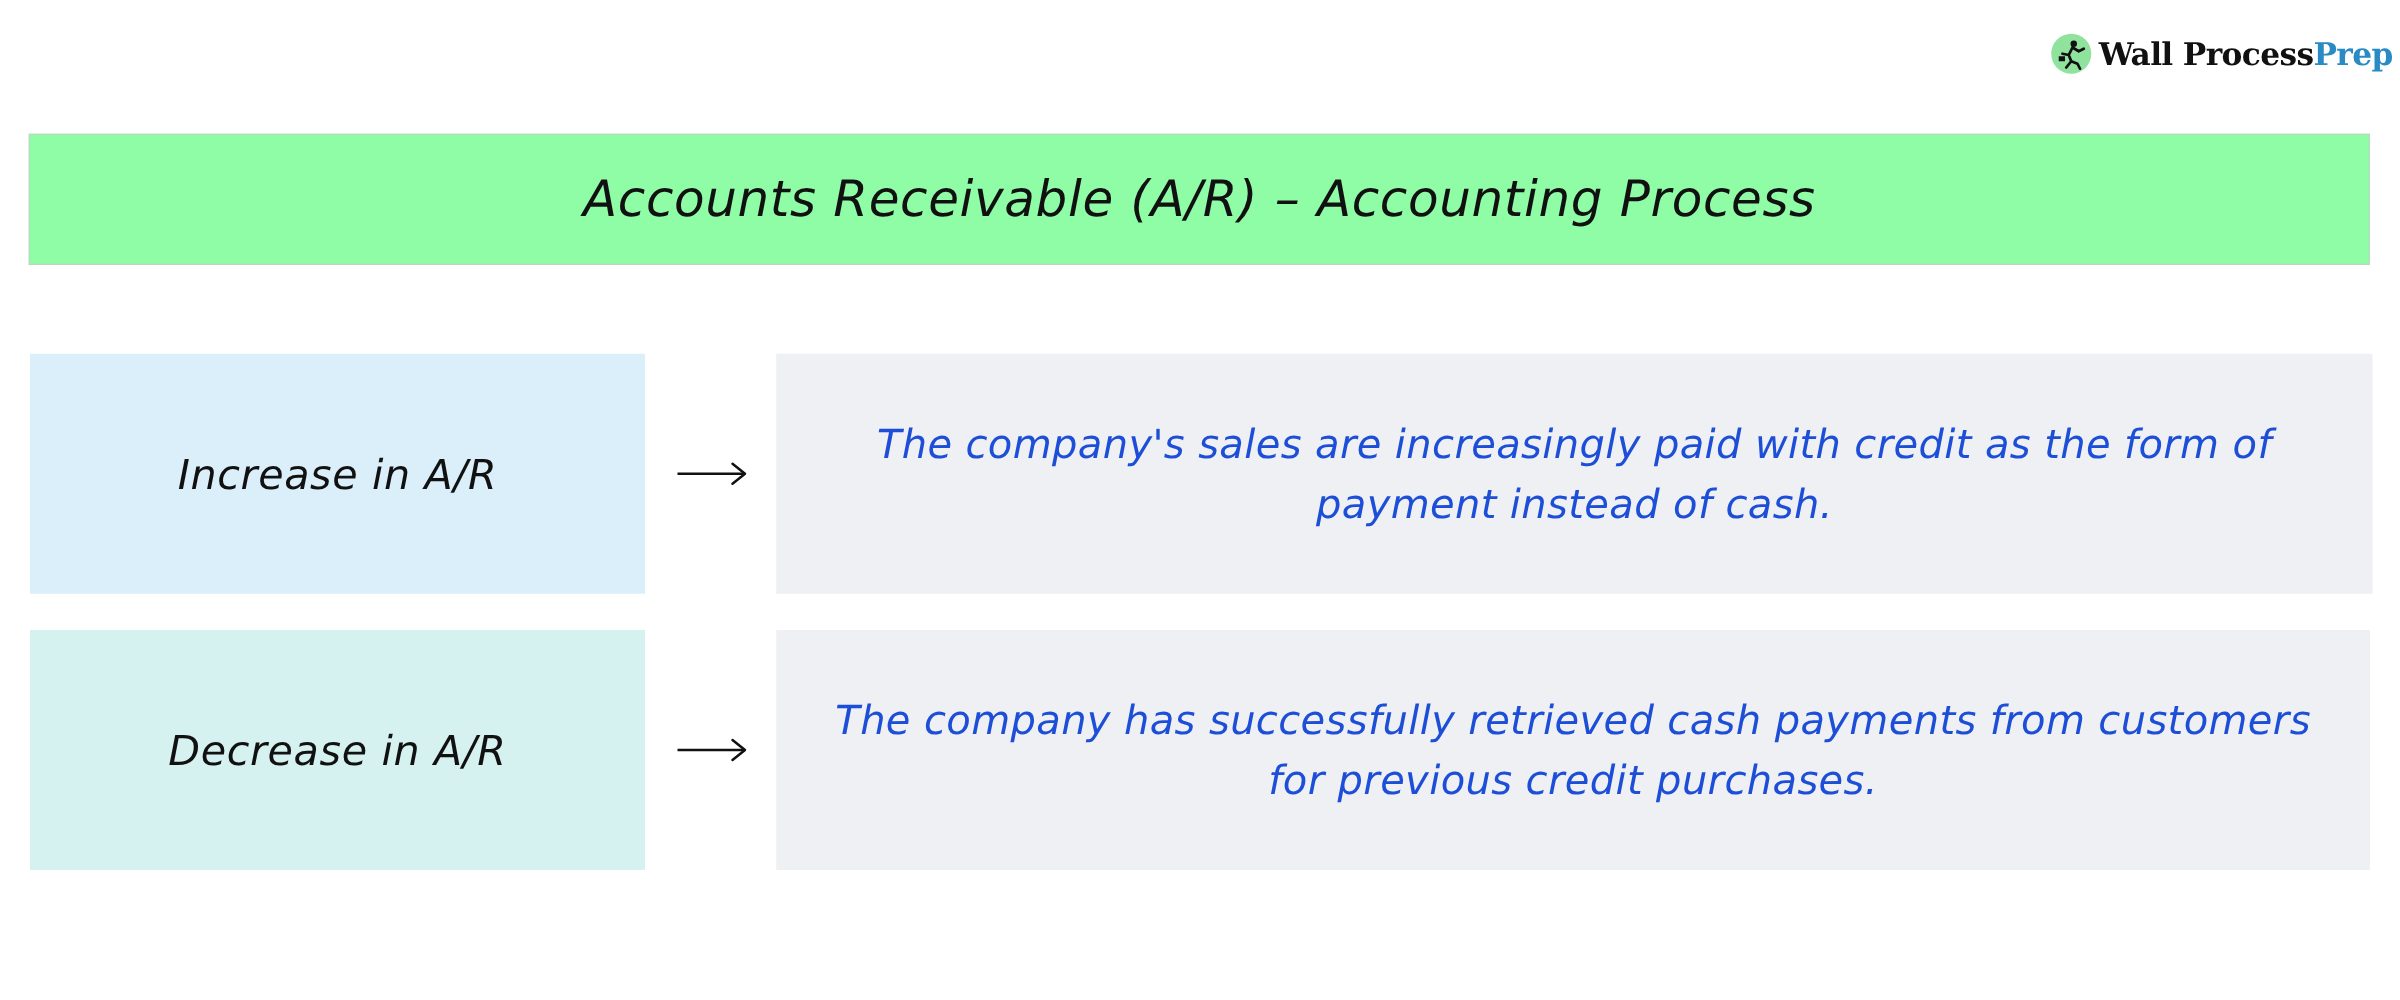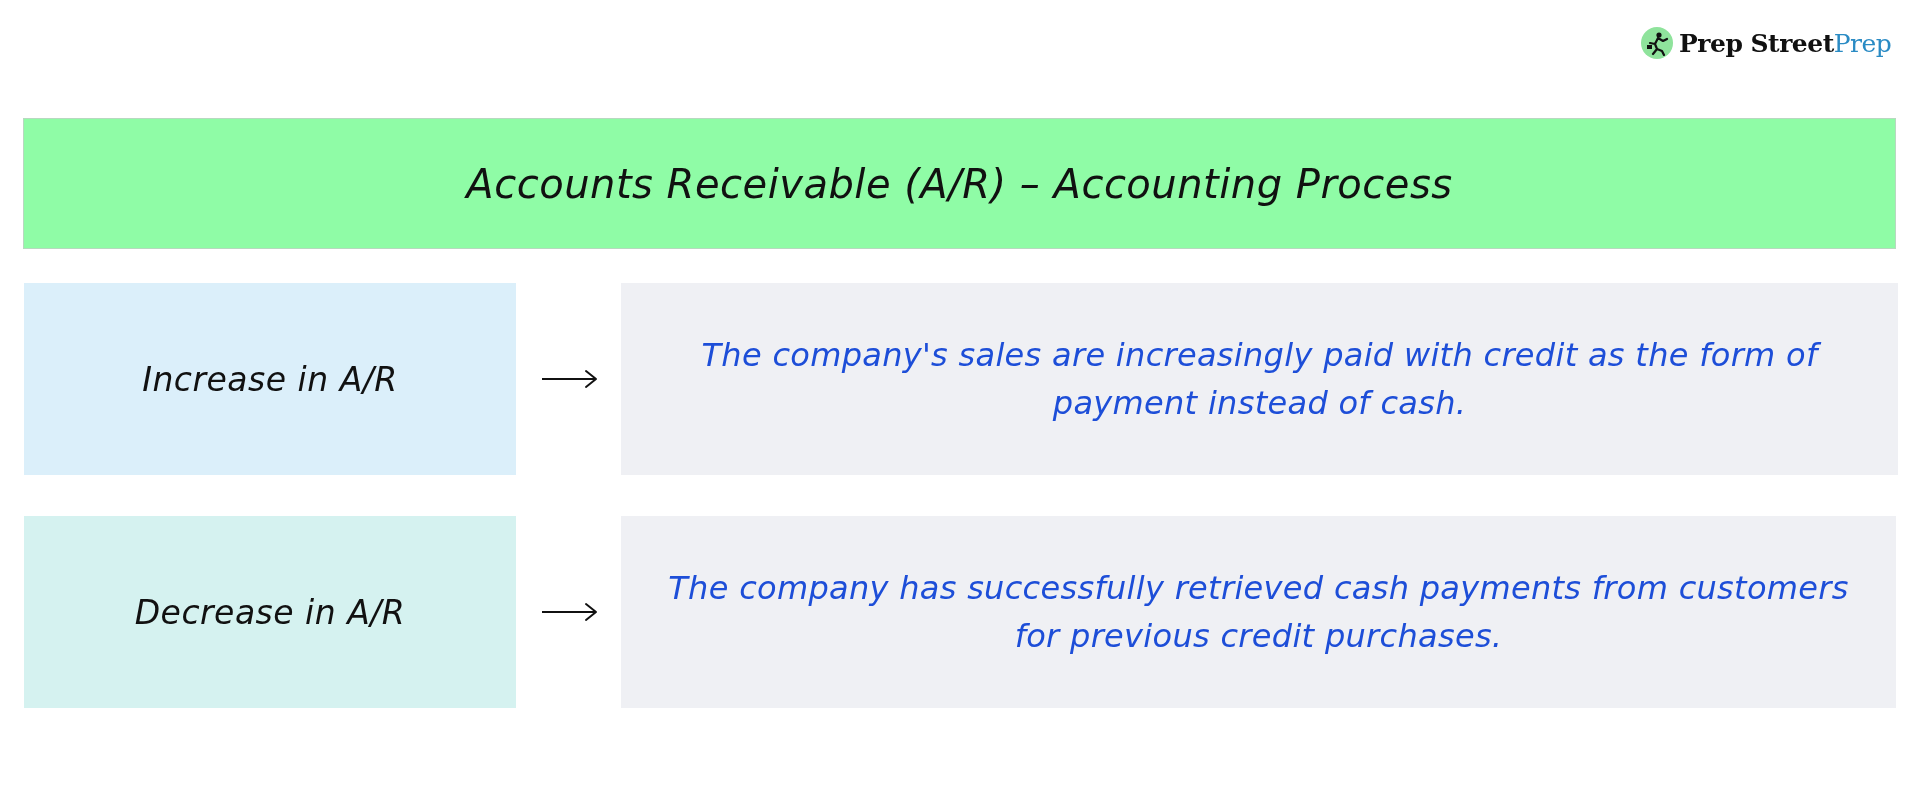--- a/index.html
+++ b/index.html
@@ -34,28 +34,28 @@
       justify-content: center;
     }
     .logo-text {
       font-family: "DejaVu Serif", serif;
       font-size: 25px;
       font-weight: bold;
       letter-spacing: -0.5px;
       white-space: nowrap;
     }
     .logo-text .w1 { color: #111111; }
-    .logo-text .w2 { color: #2a8bc4; font-weight: normal; }
+    .logo-text .w2 { color: #2a8bc4; font-weight: bold; }
 
     .title-bar {
       position: absolute;
       left: 23px;
-      top: 118px;
+      top: 107px;
       width: 1873px;
-      height: 131px;
+      height: 105px;
       background: #8ffca6;
       border: 1px solid #b8d8c0;
       box-sizing: border-box;
       display: flex;
       align-items: center;
       justify-content: center;
     }
     .title-text {
       font-family: "DejaVu Sans", sans-serif;
       font-style: oblique;
@@ -66,21 +66,21 @@
     }
 
     .row {
       position: absolute;
       left: 0;
       width: 1920px;
       height: 192px;
       text-decoration: underline;
     }
     .row-1 { top: 283px; }
-    .row-2 { top: 516px; }
+    .row-2 { top: 504px; }
 
     .left-box {
       position: absolute;
       left: 24px;
       top: 0;
       width: 492px;
       height: 192px;
       display: flex;
       align-items: center;
       justify-content: center;
@@ -134,21 +134,21 @@
 
 <div class="logo">
   <div class="logo-mark">
     <svg width="26" height="26" viewBox="0 0 26 26">
       <circle cx="15" cy="5" r="2.6" fill="#111"></circle>
       <path d="M14 8 L11 14 L6 13 M11 14 L13 19 L9 24 M13 19 L18 21 L20 25 M14 8 L19 11 L23 9" stroke="#111" stroke-width="2.2" fill="none" stroke-linecap="round" stroke-linejoin="round"></path>
       <rect x="3" y="15" width="5" height="4" fill="#111"></rect>
     </svg>
   </div>
   <div class="logo-text">
-    <span class="w1">Prep Street</span><span class="w2">Prep</span>
+    <span class="w1">Wall Process</span><span class="w2">Prep</span>
   </div>
 </div>
 
 <div class="title-bar">
   <div class="title-text">Accounts Receivable (A/R) – Accounting Process</div>
 </div>
 
 <div class="row row-1">
   <div class="left-box blue">
     <div class="left-label">Increase in A/R</div>

